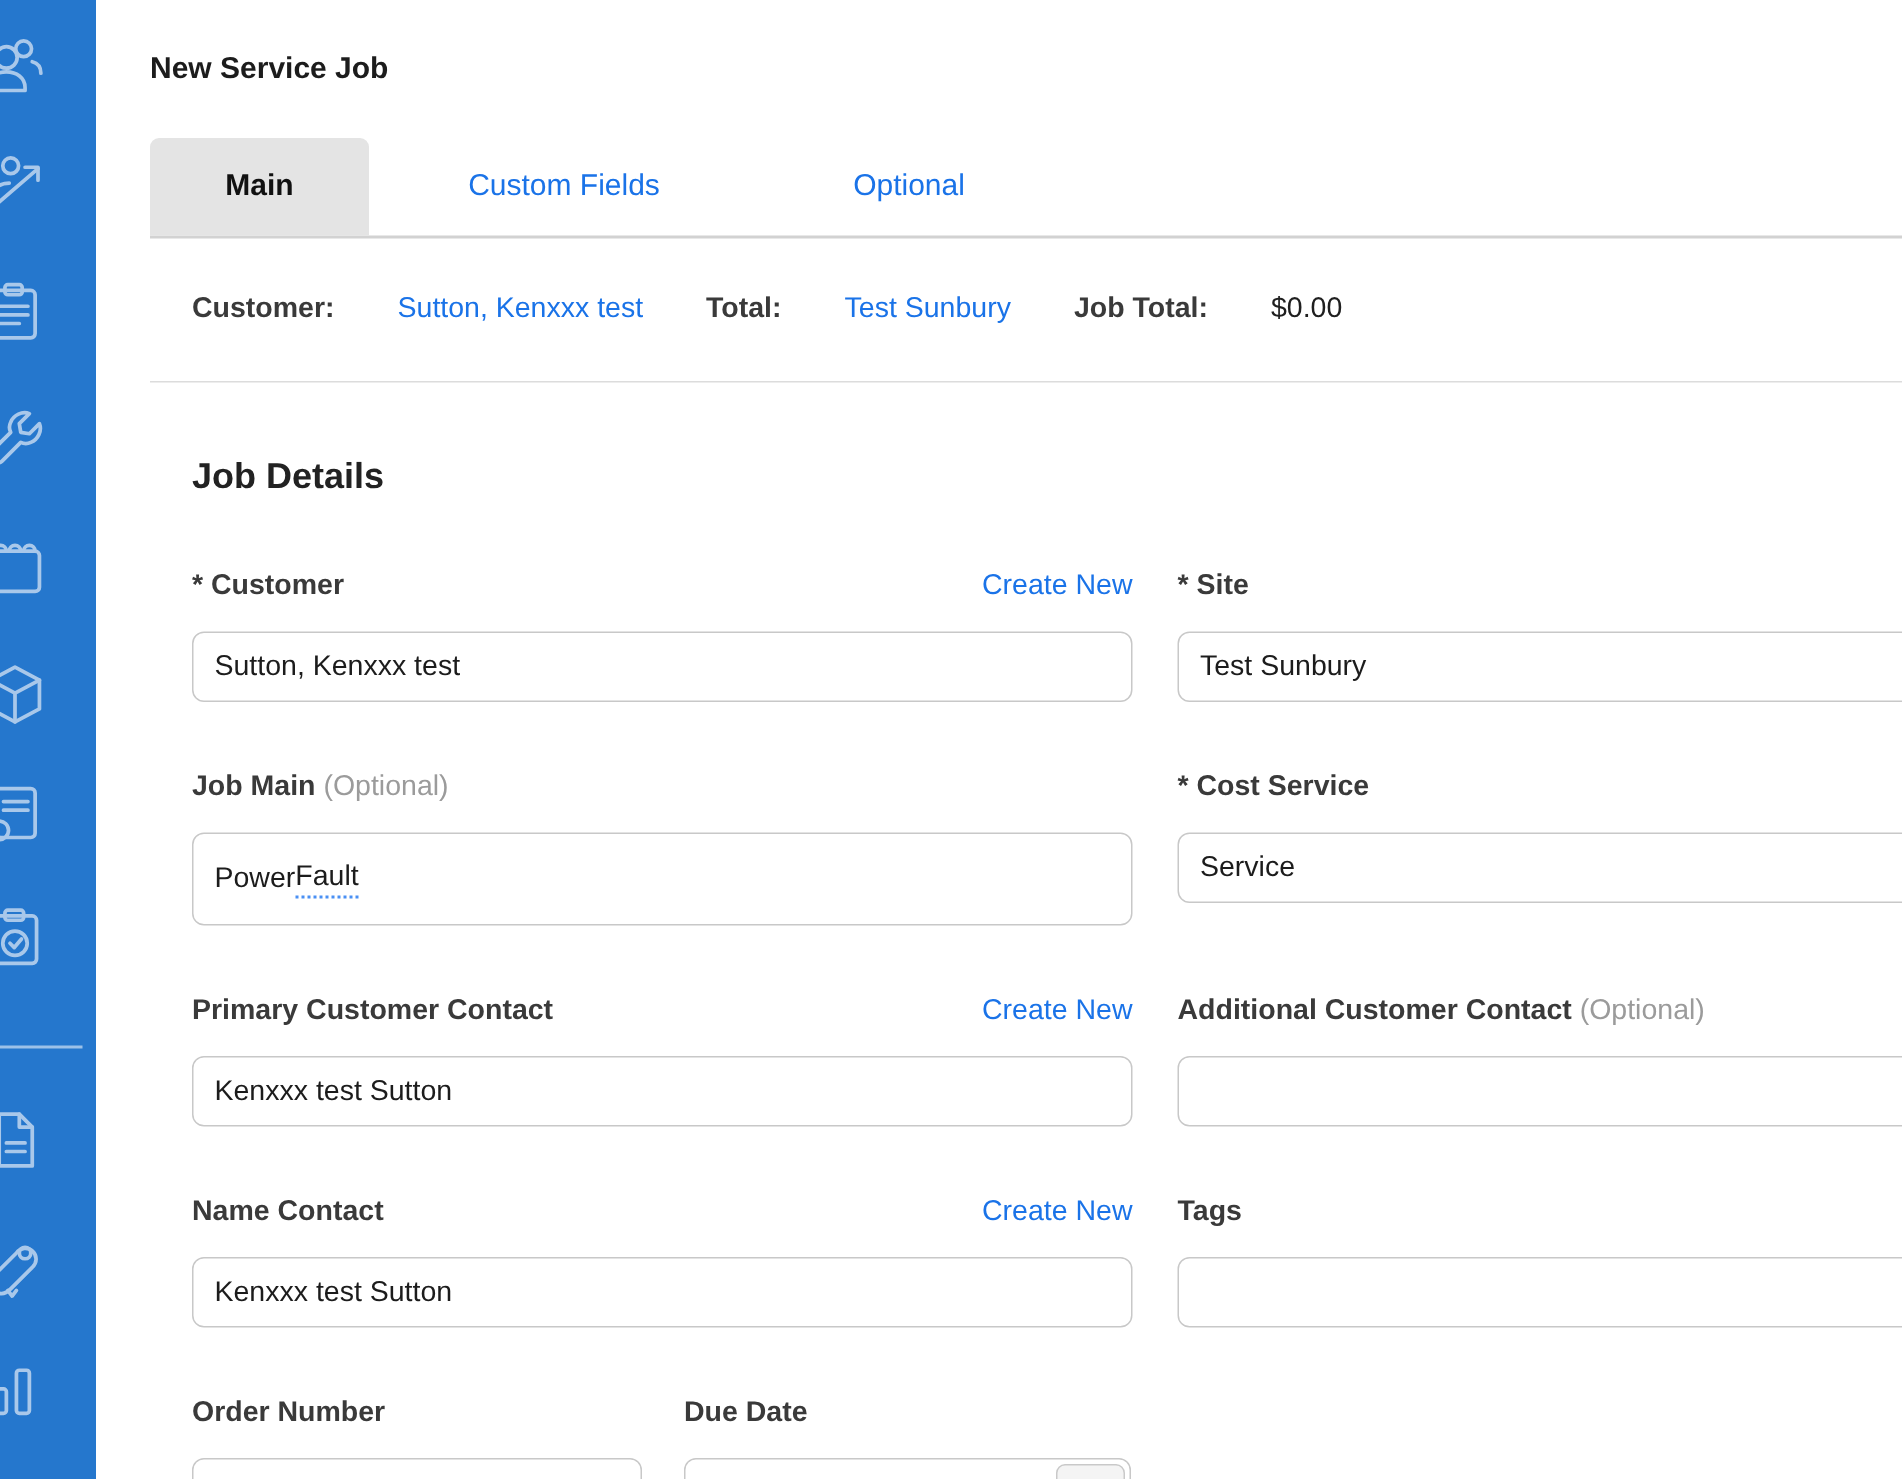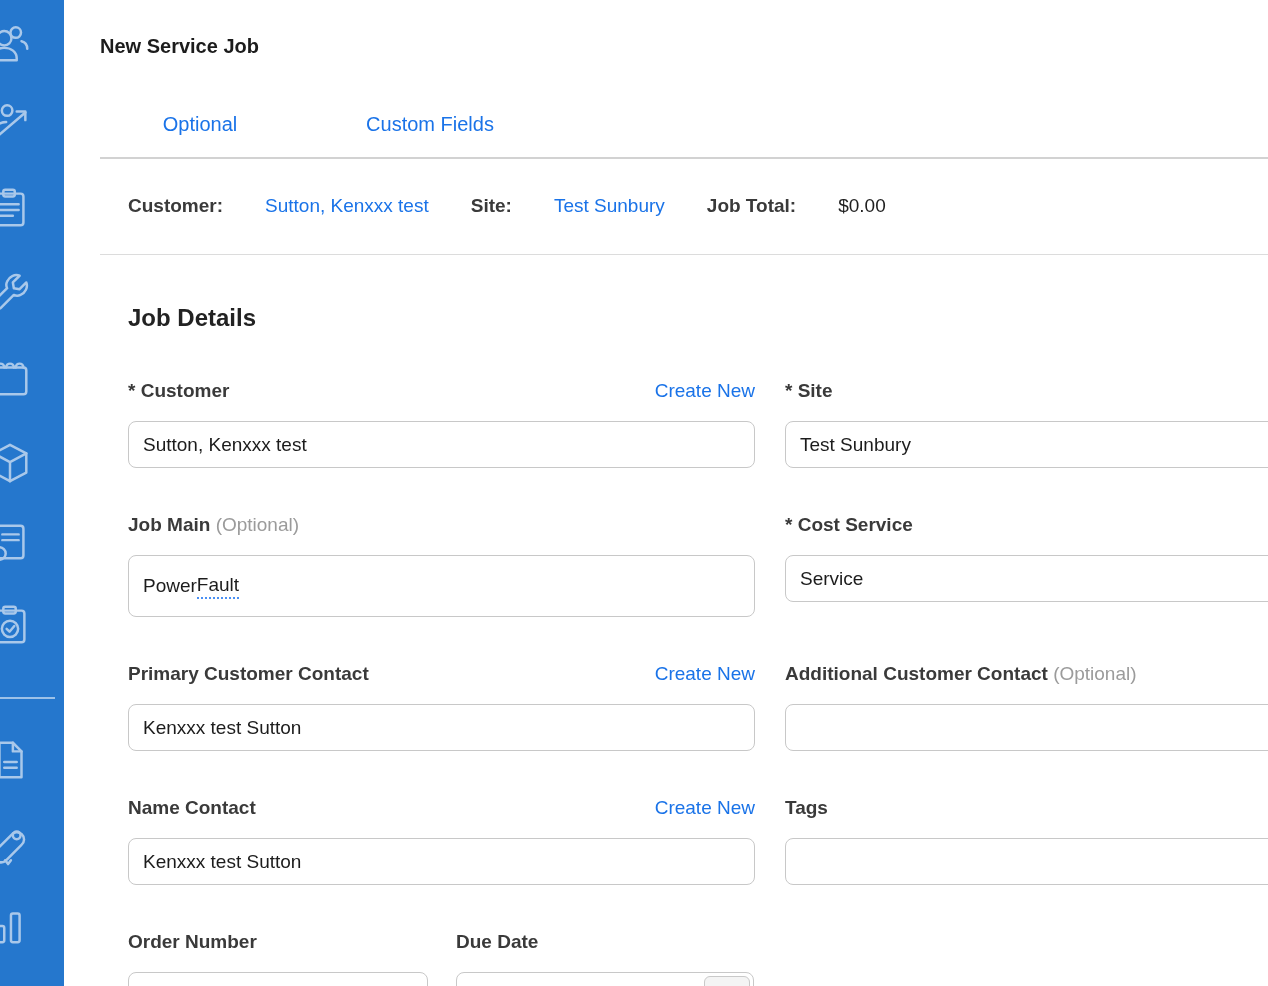--- a/index.html
+++ b/index.html
@@ -133,28 +133,29 @@
         <rect x="25" y="12" width="9" height="30" rx="2"></rect>
       </svg>
   </div>
 </div>
 
 <div class="main">
 
   <div class="page-title">New Service Job</div>
 
   <div class="tabstrip">
+    <div class="tab t-main active">Main</div>
+    <div class="tab t-custom">Custom Fields</div>
     <div class="tab t-optional">Optional</div>
-    <div class="tab t-custom">Custom Fields</div>
   </div>
 
   <div class="summary">
     <span class="lbl">Customer:</span>
     <a class="link">Sutton, Kenxxx test</a>
-    <span class="lbl">Site:</span>
+    <span class="lbl">Total:</span>
     <a class="link">Test Sunbury</a>
     <span class="lbl">Job Total:</span>
     <span>$0.00</span>
   </div>
 
   <div class="body-pad">
     <div class="section-title">Job Details</div>
 
     <div class="form-grid">
 

